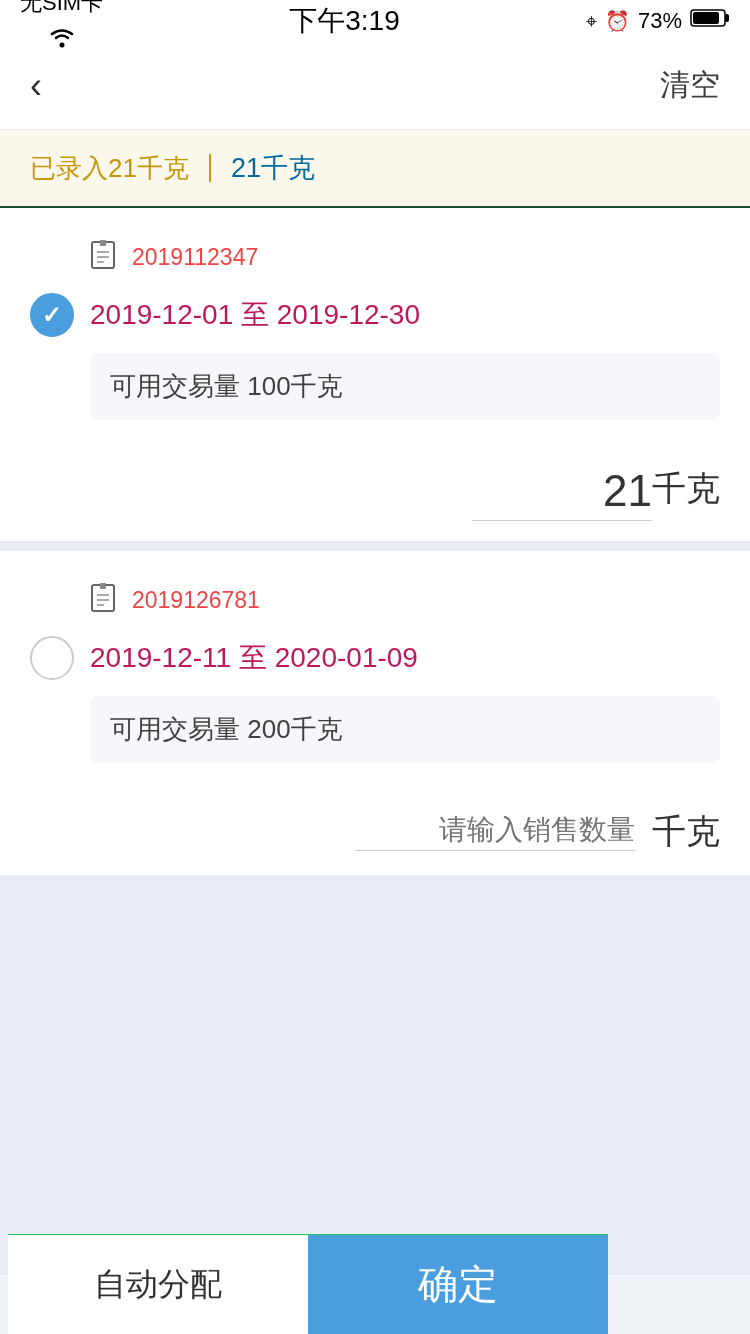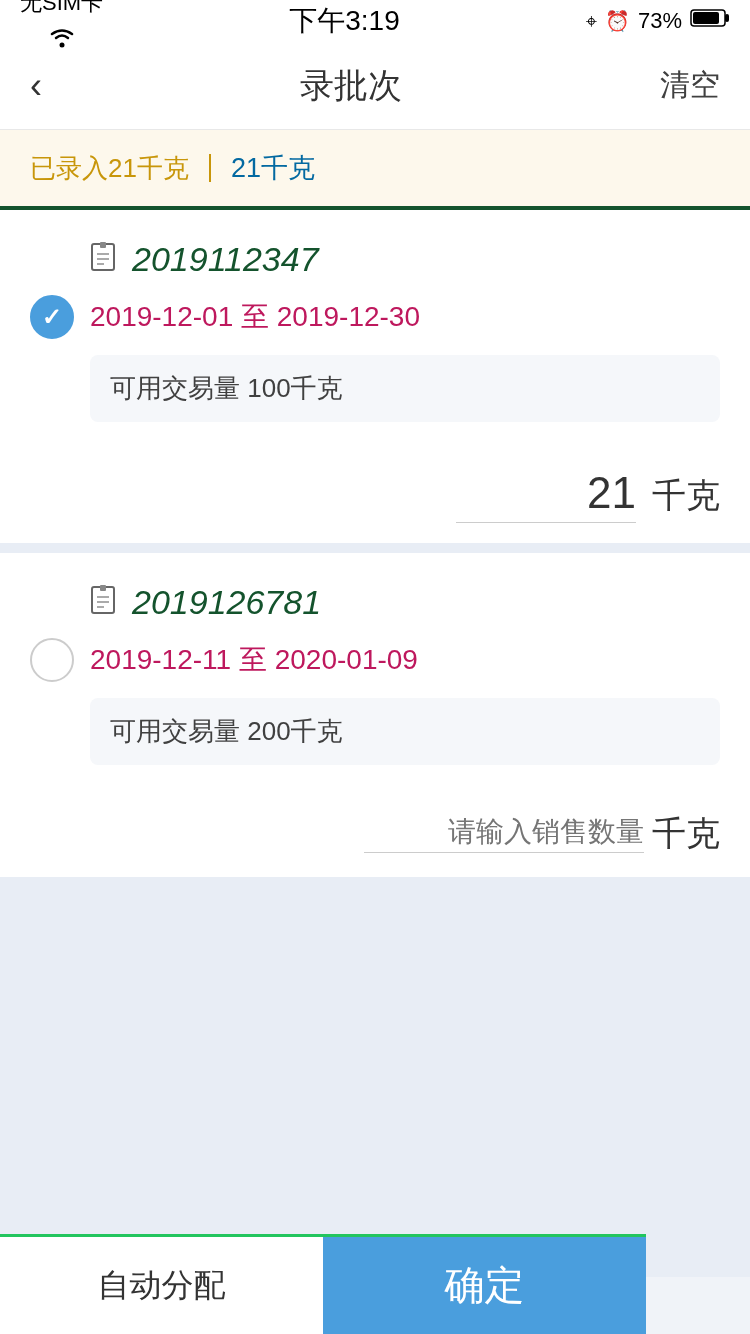--- a/index.html
+++ b/index.html
@@ -72,21 +72,21 @@
     }
 
     
     .info-banner {
       width: 750px;
       background: #fdf8ec;
       padding: 20px 30px;
       display: flex;
       align-items: center;
       gap: 20px;
-      border-bottom: 4px solid #14532d;
+      border-bottom: 2px solid #14532d;
     }
     .info-label {
       font-size: 26px;
       color: #c8960a;
       font-weight: 500;
     }
     .info-divider {
       width: 2px;
       height: 28px;
       background: #c8960a;
@@ -108,24 +108,23 @@
       align-items: center;
       gap: 10px;
       margin-bottom: 16px;
       padding-left: 60px;
     }
     .batch-icon {
       font-size: 30px;
       color: #555;
     }
     .batch-id {
-      font-size: 34px;
-      color: #14532d;
+      font-size: 23px;
+      color: #ef4444;
       font-weight: 500;
-      font-style: italic;
     }
 
     .batch-date-row {
       display: flex;
       align-items: center;
       gap: 16px;
       margin-bottom: 16px;
     }
     .radio-circle {
       width: 44px;
@@ -160,26 +159,26 @@
       padding: 16px 20px;
       font-size: 26px;
       color: #404040;
       margin-bottom: 16px;
     }
 
     
     .footer {
       position: fixed;
       bottom: 0;
-      left: 0;
-      width: 646px;
+      left: 8px;
+      width: 600px;
       height: 100px;
       display: flex;
       background: #fff;
-      border-top: 3px solid #22c55e;
+      border-top: 1px solid #22c55e;
     }
     .footer-auto {
       flex: 1;
       display: flex;
       align-items: center;
       justify-content: center;
       font-size: 32px;
       color: #333;
       cursor: pointer;
       background: #fff;
@@ -231,21 +230,20 @@
         <rect x="1" y="2" width="34" height="16" rx="3" ry="3" stroke="#000" stroke-width="1.5" fill="none"></rect>
         <rect x="35" y="6" width="4" height="8" rx="2" fill="#000"></rect>
         <rect x="3" y="4" width="26" height="12" rx="2" fill="#000"></rect>
       </svg>
     </span>
   </div>
 </div>
 
 <div class="nav-bar">
   <span class="nav-back">‹</span>
-  <span class="nav-title">录批次</span>
   <span class="nav-action">清空</span>
 </div>
 
 <div class="info-banner">
   <span class="info-label">已录入21千克</span>
   <div class="info-divider"></div>
   <span class="info-value">21千克</span>
 </div>
 
 <div class="batch-item">
@@ -261,21 +259,21 @@
     </span>
     <span class="batch-id">2019112347</span>
   </div>
   <div class="batch-date-row">
     <div class="radio-circle selected"></div>
     <span class="batch-date">2019-12-01 至 2019-12-30</span>
   </div>
   <div class="available-row">可用交易量 100千克</div>
 </div>
 
-<div style="background:#fff; display:flex; align-items:center; justify-content:flex-end; padding: 10px 30px 20px 42px; gap:16px;">
+<div style="background:#fff; display:flex; justify-content:flex-end; padding: 10px 30px 20px 42px; ">
   <div style="display:flex; flex-direction:column; align-items:flex-end;">
     <span style="font-size:44px; color:#333;">21</span>
     <div style="width:180px; height:1px; background:#ccc; margin-top:4px;"></div>
   </div>
   <span style="font-size:34px; color:#333;">千克</span>
 </div>
 
 <div style="height:10px; background:#e8edf5;"></div>
 
 <div class="batch-item" style="border-top: none;">
@@ -291,21 +289,21 @@
     </span>
     <span class="batch-id">2019126781</span>
   </div>
   <div class="batch-date-row">
     <div class="radio-circle"></div>
     <span class="batch-date">2019-12-11 至 2020-01-09</span>
   </div>
   <div class="available-row">可用交易量 200千克</div>
 </div>
 
-<div style="background:#fff; display:flex; align-items:center; justify-content:flex-end; padding: 10px 30px 20px 30px; gap:8px;">
+<div style="background:#fff; display:flex; align-items:center; justify-content:flex-end; padding: 10px 30px 20px 30px; gap:17px;">
   <div style="display:flex; flex-direction:column; align-items:flex-end;">
     <input type="text" style="font-size: 28px; color: rgb(187, 187, 187); border: none; outline: none; text-align: right; width: 280px; background: transparent;" placeholder="请输入销售数量">
     <div style="width:280px; height:1px; background:#ccc; margin-top:4px;"></div>
   </div>
   <span style="font-size:34px; color:#333;">千克</span>
 </div>
 
 <div class="gray-area"></div>
 
 <div class="bottom-pad"></div>

